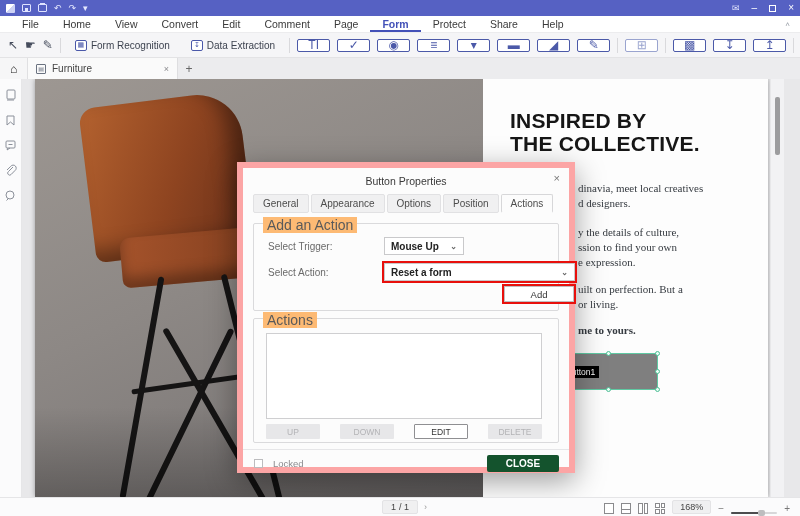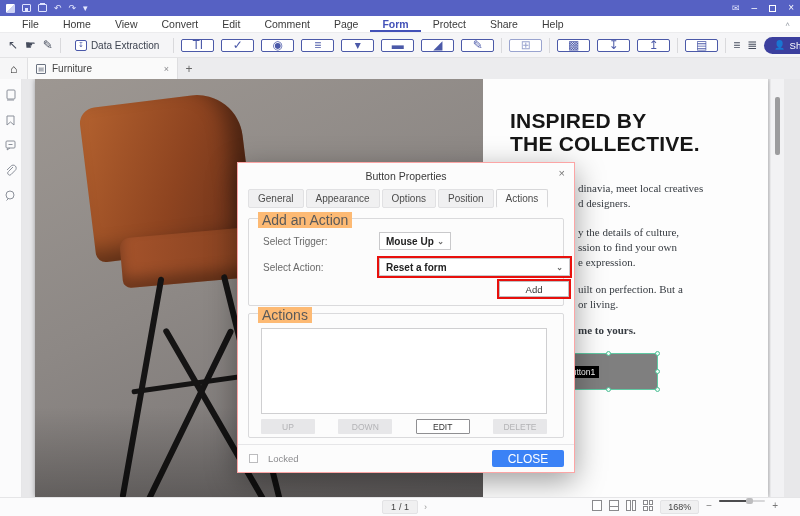--- a/index.html
+++ b/index.html
@@ -71,54 +71,54 @@
   .p3{left:95px;top:203px}
   .p4{left:95px;top:244px;font-weight:bold}
   .btn-field{position:absolute;left:75px;top:274px;width:100px;height:37px;background:#7f7f7f;border:1px solid #5fc9a3}
   .hdl{position:absolute;width:5px;height:5px;border:1px solid #4fbd95;background:#eafff6;border-radius:50%;z-index:2}
   .field-label{position:absolute;left:3px;top:12px;background:#000;color:#fff;font-size:8.5px;padding:1px 4px;white-space:nowrap}
 
   .scrollbar{position:absolute;left:770px;top:0;width:14px;height:100%;background:#f2f2f4;border-left:1px solid #e7e7e9}
   .scroll-thumb{position:absolute;left:4px;top:18px;width:5px;height:58px;background:#9c9c9e;border-radius:2px}
 
   
-  .dialog{position:absolute;left:237px;top:162px;width:338px;height:311px;background:#fcfcfc;border:1px solid #fca5a5;box-shadow:0 8px 28px rgba(0,0,0,.38);z-index:40;font-size:10px;color:#4a4a4a}
+  .dialog{position:absolute;left:237px;top:162px;width:338px;height:311px;background:#fcfcfc;border:6px solid #fca5a5;box-shadow:0 8px 28px rgba(0,0,0,.38);z-index:40;font-size:10px;color:#4a4a4a}
   .dlg-title{position:absolute;top:7px;left:0;right:0;text-align:center;font-size:10.5px;color:#3a3a3a}
   .dlg-x{position:absolute;top:4px;right:9px;font-size:11px;color:#777;cursor:default}
   .dlg-tabs{position:absolute;top:26px;left:10px;display:flex;gap:2px}
   .dtab{padding:3px 9px;background:#f0f0f1;border:1px solid #e1e1e3;border-radius:2px;font-size:10px;color:#4c4c4c;cursor:default}
   .dtab.active{background:#fcfcfc;border-color:#d7d7d9;border-bottom-color:#fcfcfc}
   .group{position:absolute;left:10px;right:10px;border:1px solid #dadadc;border-radius:2px}
   .g1{top:55px;height:88px}
   .g2{top:150px;height:125px}
   .legend{position:absolute;top:-7px;left:9px;background:#fdba74;padding:0 4px;font-size:14px;color:#5a5a5a}
   .frm-label{position:absolute;left:14px;font-size:10px;color:#6a6a6a}
   .lab1{top:17px}.lab2{top:43px}
   .dd{position:absolute;height:18px;background:#fff;border:1px solid #c9c9cb;display:flex;align-items:center;padding:0 6px;font-size:10px;font-weight:bold;color:#222;cursor:default}
   .dd .arr{margin-left:auto;color:#666;font-size:8px}
-  .dd1{left:130px;top:13px;width:72px}
+  .dd1{left:130px;top:13px;width:80px}
   .dd2{left:130px;top:39px;width:191px}
   .red-ring{box-shadow:0 0 0 2px #e8100c}
   .add-btn{position:absolute;left:250px;top:62px;width:70px;height:16px;background:#fff;border:1px solid #bfbfc1;display:flex;align-items:center;justify-content:center;font-size:9.5px;color:#333;cursor:default}
   .listbox{position:absolute;left:12px;right:16px;top:14px;height:86px;background:#fff;border:1px solid #cfcfd1}
   .abtn-row{position:absolute;left:12px;right:16px;top:105px;display:flex;justify-content:space-between}
   .abtn{width:54px;height:15px;display:flex;align-items:center;justify-content:center;font-size:8.5px;border-radius:1px;cursor:default}
   .abtn.disabled{background:#e7e7e9;color:#b3b3b6}
   .abtn.enabled{background:#fff;border:1px solid #8f8f92;color:#333}
   .dlg-sep{position:absolute;left:0;right:0;top:281px;height:1px;background:#e6e6e8}
   .locked{position:absolute;left:11px;top:290px;display:flex;align-items:center;gap:10px;color:#8b8b8e;font-size:9.5px}
   .cb{width:9px;height:9px;border:1px solid #bcbcbe;background:#fff;cursor:default}
-  .close-btn{position:absolute;right:10px;top:287px;width:72px;height:17px;background:#3b82f6;color:#fff;font-size:12px;font-weight:normal;display:flex;align-items:center;justify-content:center;border-radius:2px;cursor:default}
+  .close-btn{position:absolute;right:10px;top:287px;width:72px;height:17px;background:#14532d;color:#fff;font-size:10px;font-weight:bold;display:flex;align-items:center;justify-content:center;border-radius:2px;cursor:default}
 
   
   .statusbar{position:absolute;bottom:0;left:0;right:0;height:19px;background:#fbfbfc;border-top:1px solid #e5e5e7;display:flex;align-items:center;font-size:9px;color:#555;z-index:56}
   .page-nav{position:absolute;left:382px;display:flex;align-items:center;gap:6px}
   .page-box{background:#f0f0f1;border:1px solid #e3e3e5;border-radius:2px;padding:1px 8px;display:flex;gap:3px;color:#444}
   .nav-arr{color:#999;font-size:9px;cursor:default}
-  .sb-right{position:absolute;right:22px;display:flex;align-items:flex-start;gap:7px}
+  .sb-right{position:absolute;right:10px;display:flex;align-items:flex-end;gap:7px}
   .vic{position:relative;width:10px;height:11px;border:1px solid #8a8a8d;background:#fff;cursor:default}
   .vic.v2::after{content:"";position:absolute;left:0;right:0;top:5px;height:1px;background:#8a8a8d}
   .vic.v3{border:none;display:flex;gap:1px}
   .vic.v3 i{flex:1;border:1px solid #8a8a8d;background:#fff}
   .vic.v4{border:none;display:grid;grid-template-columns:1fr 1fr;grid-template-rows:1fr 1fr;gap:1px}
   .vic.v4 i{border:1px solid #8a8a8d;background:#fff}
   .zoom-box{background:#f0f0f1;border:1px solid #e3e3e5;border-radius:2px;padding:1px 7px;color:#444;cursor:default}
   .slider{position:relative;width:46px;height:2px;background:#d7d7d9;border-radius:1px;cursor:default}
   .slider .fill{position:absolute;left:0;top:0;height:2px;width:60%;background:#4c4c4e;border-radius:1px}
   .slider .knob{position:absolute;left:58%;top:-2px;width:7px;height:6px;background:#bdbdbf;border-radius:2px}
@@ -157,20 +157,24 @@
   <span class="menu-item">Share</span>
   <span class="menu-item">Help</span>
   <span class="menu-collapse">˄</span>
 </div>
 
 <div class="toolbar">
   <span class="tool-ic">↖</span>
   <span class="tool-ic">☛</span>
   <span class="tool-ic">✎</span>
   <span class="sep"></span>
+  <span class="tbtn">
+    <span class="mini-ic">▦</span>
+    <span>Form Recognition</span>
+  </span>
   <span class="tbtn">
     <span class="mini-ic">↧</span>
     <span>Data Extraction</span>
   </span>
   <span class="sep"></span>
   <span class="ficon">TI</span>
   <span class="ficon">✓</span>
   <span class="ficon">◉</span>
   <span class="ficon">≡</span>
   <span class="ficon">▾</span>

